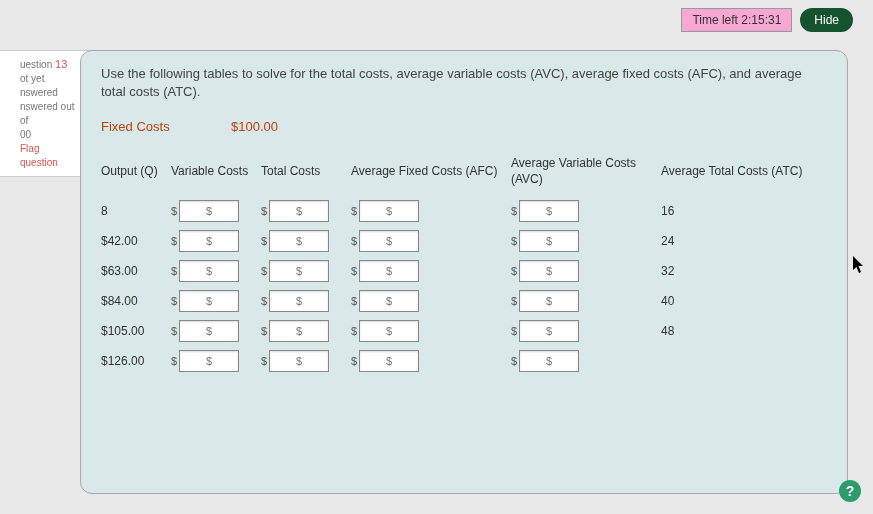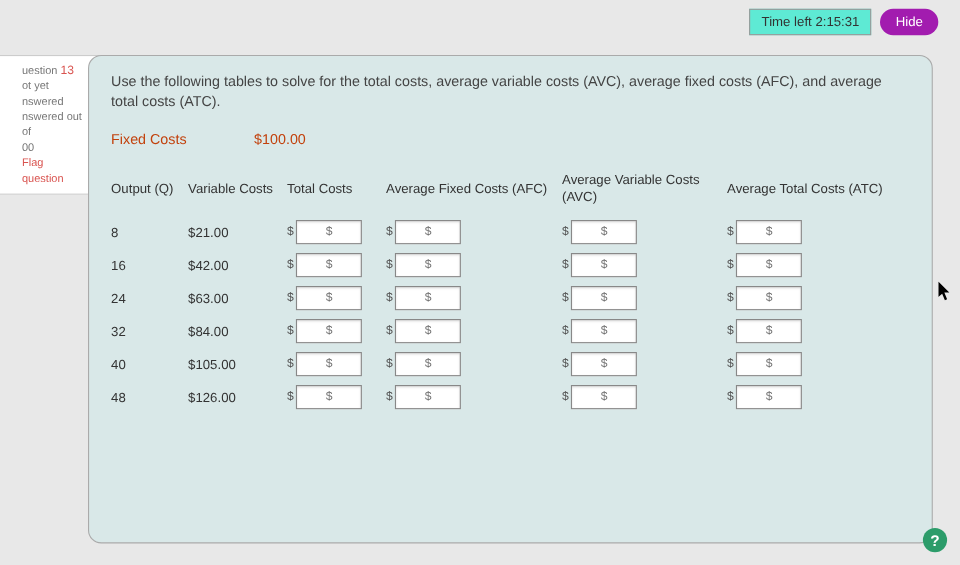--- a/index.html
+++ b/index.html
@@ -16,28 +16,28 @@
   }
   .top-bar {
     position: absolute;
     top: 8px;
     right: 20px;
     display: flex;
     align-items: center;
     gap: 8px;
   }
   .time-box {
-    background: #5eead4;
+    background: #f9a8d4;
     border: 1px solid #999;
     padding: 4px 10px;
     font-size: 12px;
     color: #333;
   }
   .hide-btn {
-    background: #a21caf;
+    background: #14532d;
     color: #fff;
     padding: 5px 14px;
     border-radius: 14px;
     font-size: 12px;
     cursor: pointer;
     border: none;
   }
   .left-panel {
     position: absolute;
     left: 0;
@@ -180,21 +180,20 @@
   </div>
 
   <div class="tbl" id="cost-table">
     <div class="hcell">Output (Q)</div>
     <div class="hcell">Variable Costs</div>
     <div class="hcell">Total Costs</div>
     <div class="hcell">Average Fixed Costs (AFC)</div>
     <div class="hcell">Average Variable Costs (AVC)</div>
     <div class="hcell">Average Total Costs (ATC)</div>
   <div class="dcell">8</div>
-      <div class="dcell">$21.00</div>
       <div class="inwrap">
         <span class="dollar">$</span>
         <input class="inp" placeholder="$" style="">
       </div>
       <div class="inwrap">
         <span class="dollar">$</span>
         <input class="inp" placeholder="$" style="">
       </div>
       <div class="inwrap">
         <span class="dollar">$</span>

